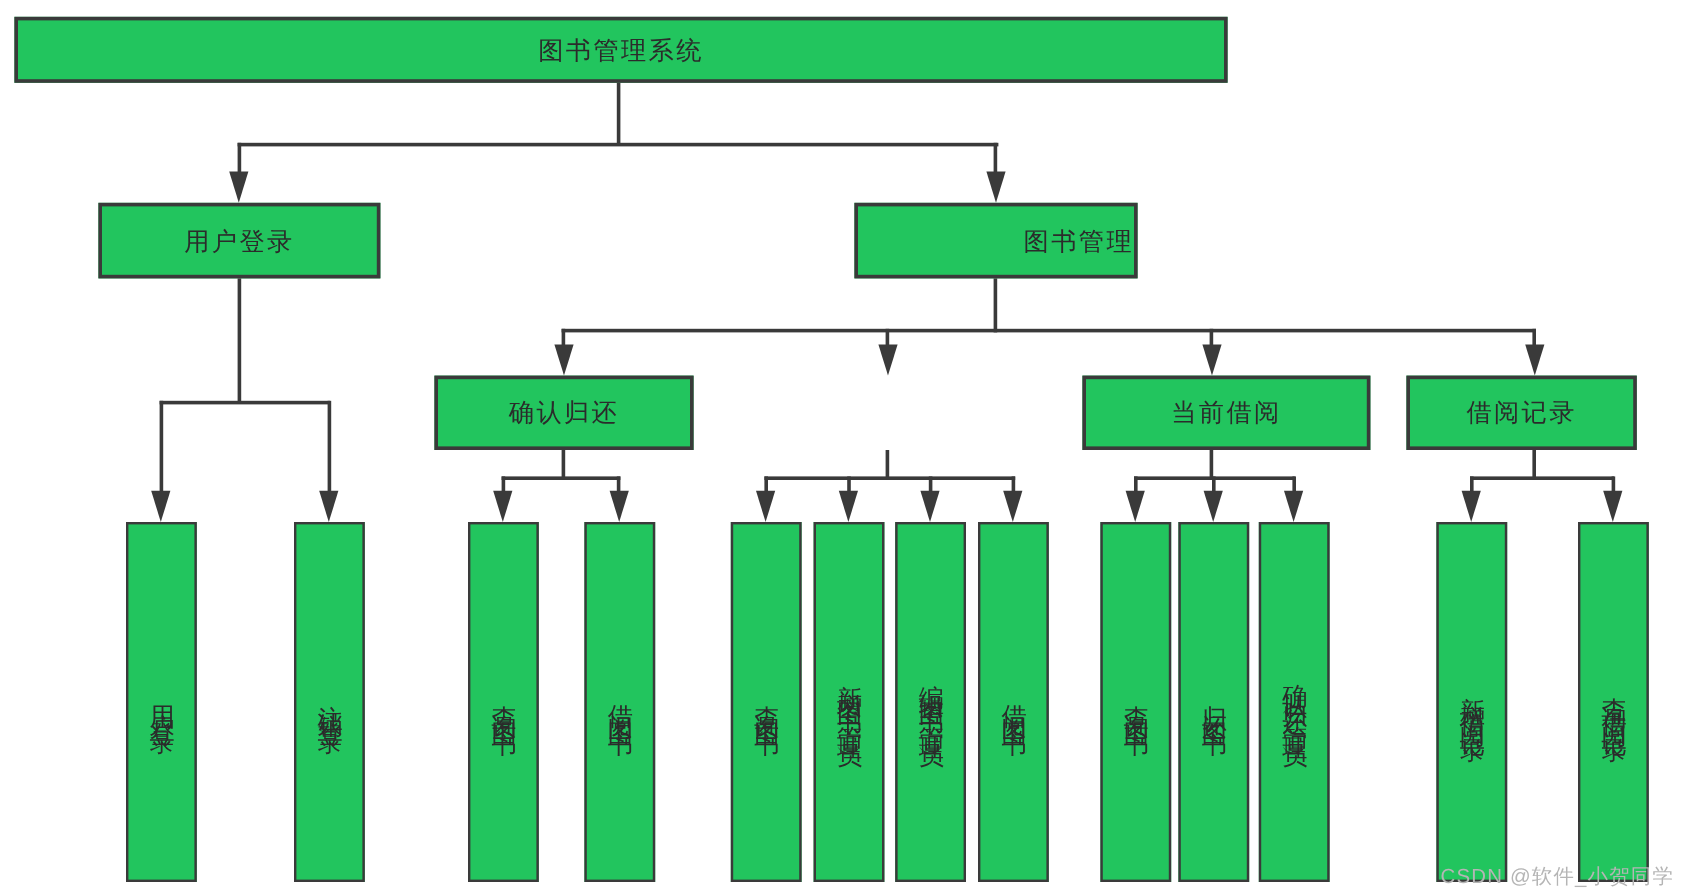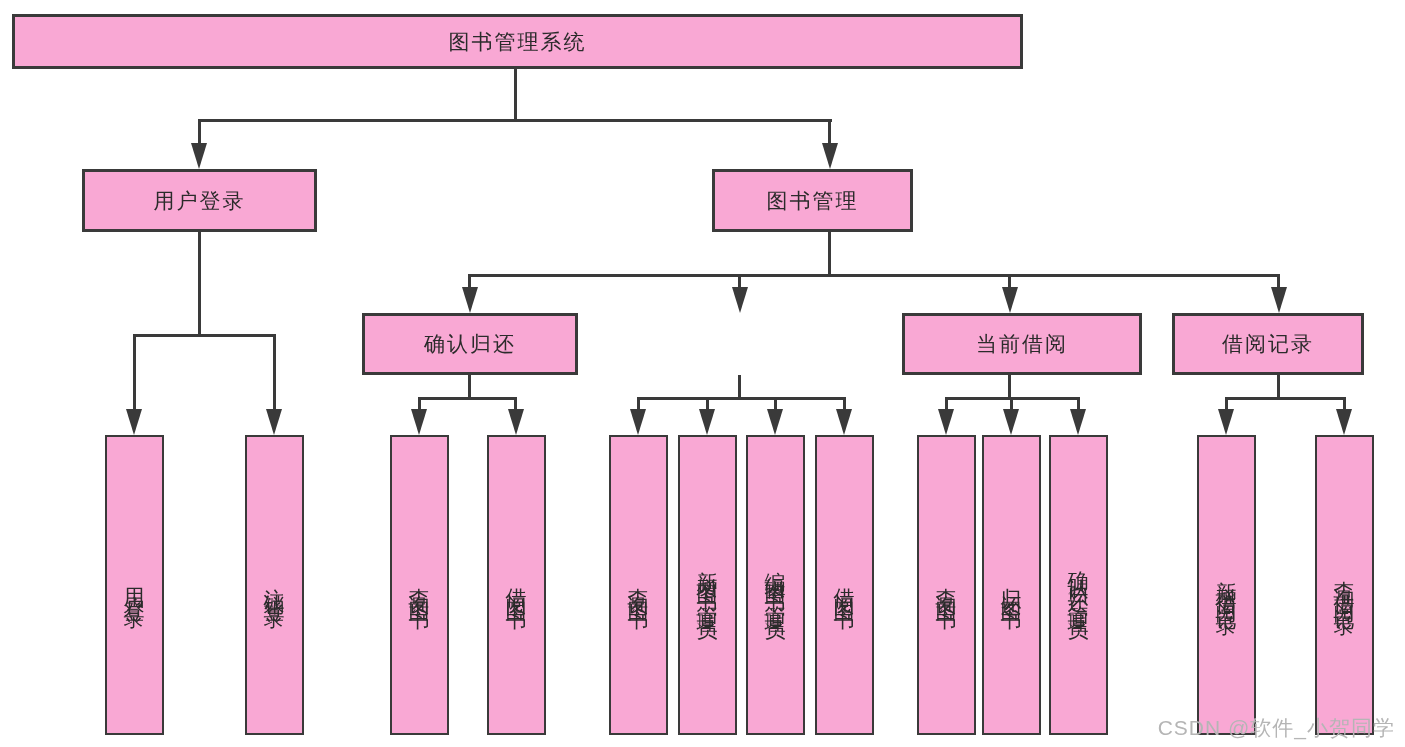--- a/index.html
+++ b/index.html
@@ -13,21 +13,21 @@
     position:relative;
     width:1405px;height:747px;
     background:var(--bg);
     font-family:"Liberation Sans","DejaVu Sans",sans-serif;
     overflow:hidden;
   }
   .box{
     position:absolute;
     box-sizing:border-box;
     border:3px solid var(--line);
-    background:#f9a8d4;
+    background:#22c55e;
     display:flex;align-items:center;justify-content:center;
     font-size:21px;color:var(--text);
     letter-spacing:2px;
     text-align:center;
   }
   .leaf{border-width:2px;letter-spacing:0;}
   .vtext{
     writing-mode:vertical-rl;
     text-orientation:mixed;
     letter-spacing:7px;
@@ -38,36 +38,36 @@
   .vl{position:absolute;width:3px;background:var(--line);}
   .hl{position:absolute;height:3px;background:var(--line);}
   .ar{
     position:absolute;width:0;height:0;
     border-left:8px solid transparent;
     border-right:8px solid transparent;
     border-top:26px solid var(--line);
   }
   .watermark{
     position:absolute;right:10px;bottom:5px;
-    font-size:21px;color:var(--wm);letter-spacing:1px;
+    font-size:17px;color:var(--wm);letter-spacing:1px;
   }
 </style>
 </head>
 <body>
 
 <div class="canvas">
 
   <div class="box" style="left:12px;top:14px;width:1011px;height:55px;">
     <span>图书管理系统</span>
   </div>
 
   <div class="box" style="left:82px;top:169px;width:235px;height:63px;">
     <span>用户登录</span>
   </div>
-  <div class="box" style="left:712px;top:169px;width:201px;height:63px;">
+  <div class="box" style="left:712px;top:169px;width:236px;height:63px;justify-content:flex-end;">
     <span>图书管理</span>
   </div>
 
   <div class="box" style="left:362px;top:313px;width:216px;height:62px;">
     <span>确认归还</span>
   </div>
   <div class="box" style="left:902px;top:313px;width:240px;height:62px;">
     <span>当前借阅</span>
   </div>
   <div class="box" style="left:1172px;top:313px;width:192px;height:62px;">

